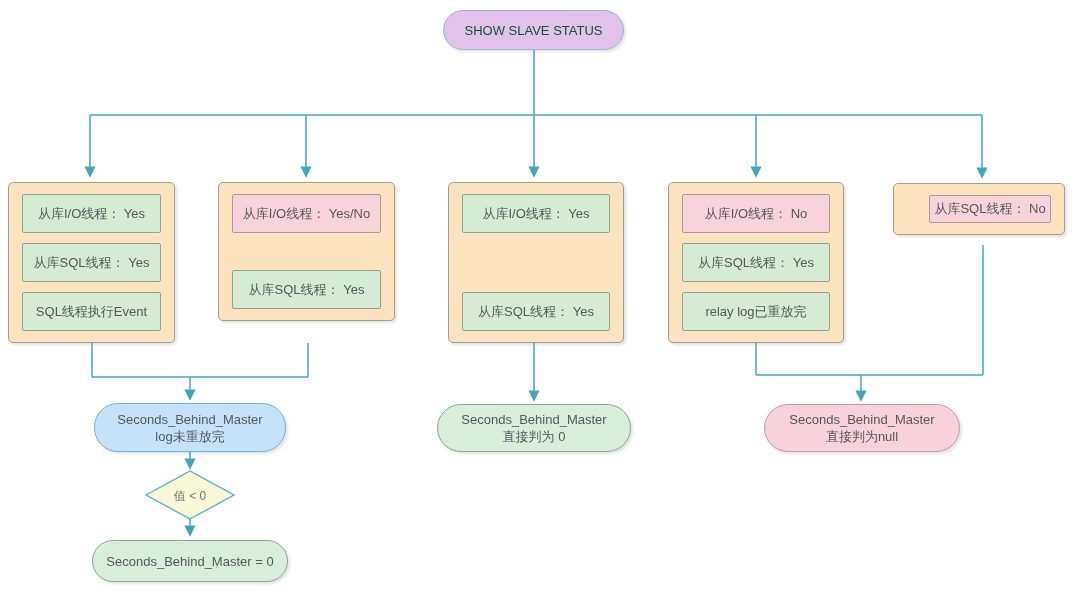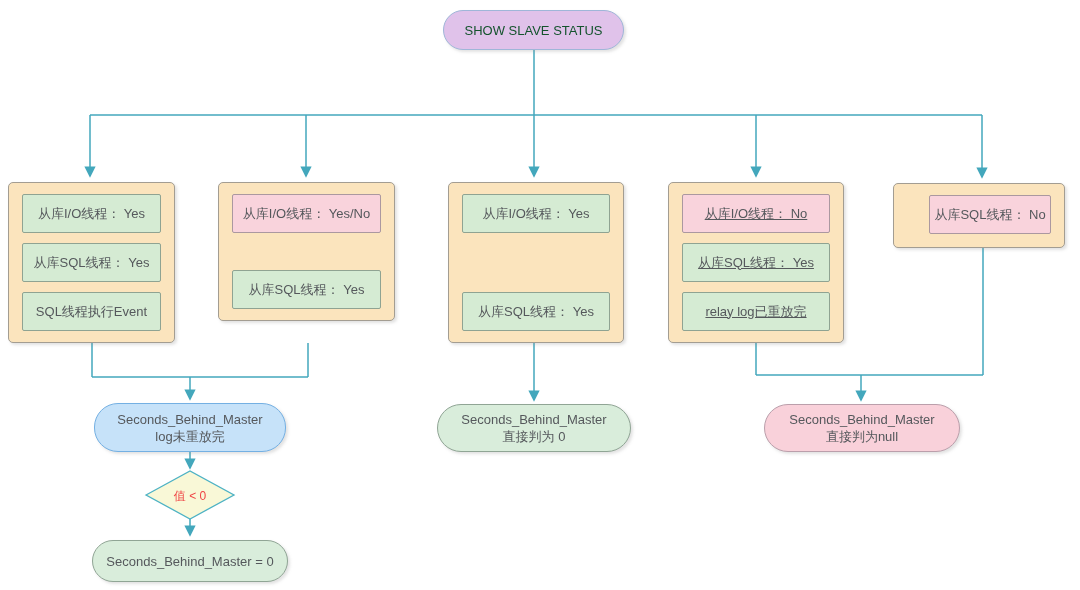--- a/index.html
+++ b/index.html
@@ -32,21 +32,21 @@
   }
   .cell{
     height:37px;border:1px solid #999;border-radius:2px;
     display:flex;align-items:center;justify-content:center;
     font-size:13px;text-align:center;
   }
   .cell[data-tone="green"]{background:#d5ebd3;border-color:#8fa392;}
   .cell[data-tone="pink"]{background:#f9d3dc;border-color:#ab98a0;}
 
   .diamond-label{
-    position:absolute;text-align:center;font-size:12px;color:#ef4444;
+    position:absolute;text-align:center;font-size:12px;color:#737373;
   }
 </style>
 </head>
 <body>
 
 <svg class="wires">
   <defs>
     <marker id="ah" viewBox="0 0 10 10" refX="8.5" refY="5" markerWidth="7.5" markerHeight="7.5" orient="auto">
       <path d="M0,0 L10,5 L0,10 z" fill="#43a7bc"></path>
     </marker>
@@ -91,27 +91,27 @@
 <div class="abs col-box" style="left:218px;top:182px;width:177px;height:139px;">
   <div class="cell" data-tone="pink">从库I/O线程： Yes/No</div>
   <div class="cell" data-tone="green">从库SQL线程： Yes</div>
 </div>
 
 <div class="abs col-box" style="left:448px;top:182px;width:176px;height:161px;">
   <div class="cell" data-tone="green">从库I/O线程： Yes</div>
   <div class="cell" data-tone="green">从库SQL线程： Yes</div>
 </div>
 
-<div class="abs col-box" style="left:668px;top:182px;width:176px;height:161px;text-decoration:underline;">
+<div class="abs col-box" style="left:668px;top:182px;width:176px;height:161px;">
   <div class="cell" data-tone="pink">从库I/O线程： No</div>
   <div class="cell" data-tone="green">从库SQL线程： Yes</div>
   <div class="cell" data-tone="green">relay log已重放完</div>
 </div>
 
-<div class="abs col-box" style="left:893px;top:183px;width:172px;height:65px;padding-left:35px;">
+<div class="abs col-box" style="left:893px;top:183px;width:172px;height:52px;padding-left:35px;">
   <div class="cell" data-tone="pink">从库SQL线程： No</div>
 </div>
 
 <div class="abs pill blue" style="left:94px;top:403px;width:192px;height:49px;">
   <span>Seconds_Behind_Master</span>
   <span>log未重放完</span>
 </div>
 
 <div class="abs pill green" style="left:437px;top:404px;width:194px;height:48px;">
   <span>Seconds_Behind_Master</span>

